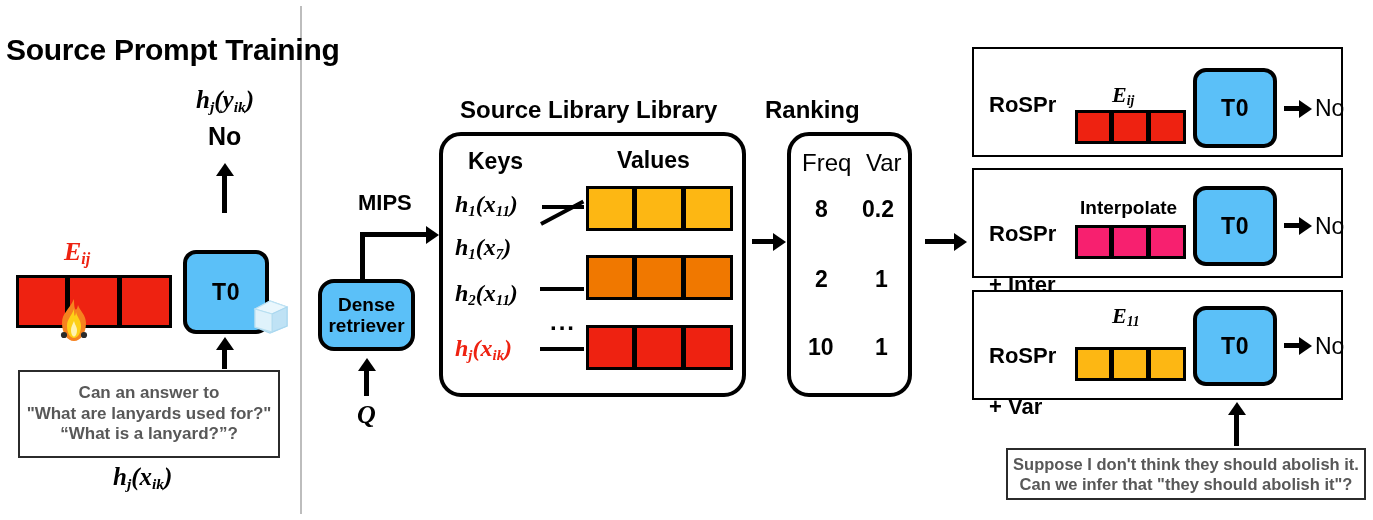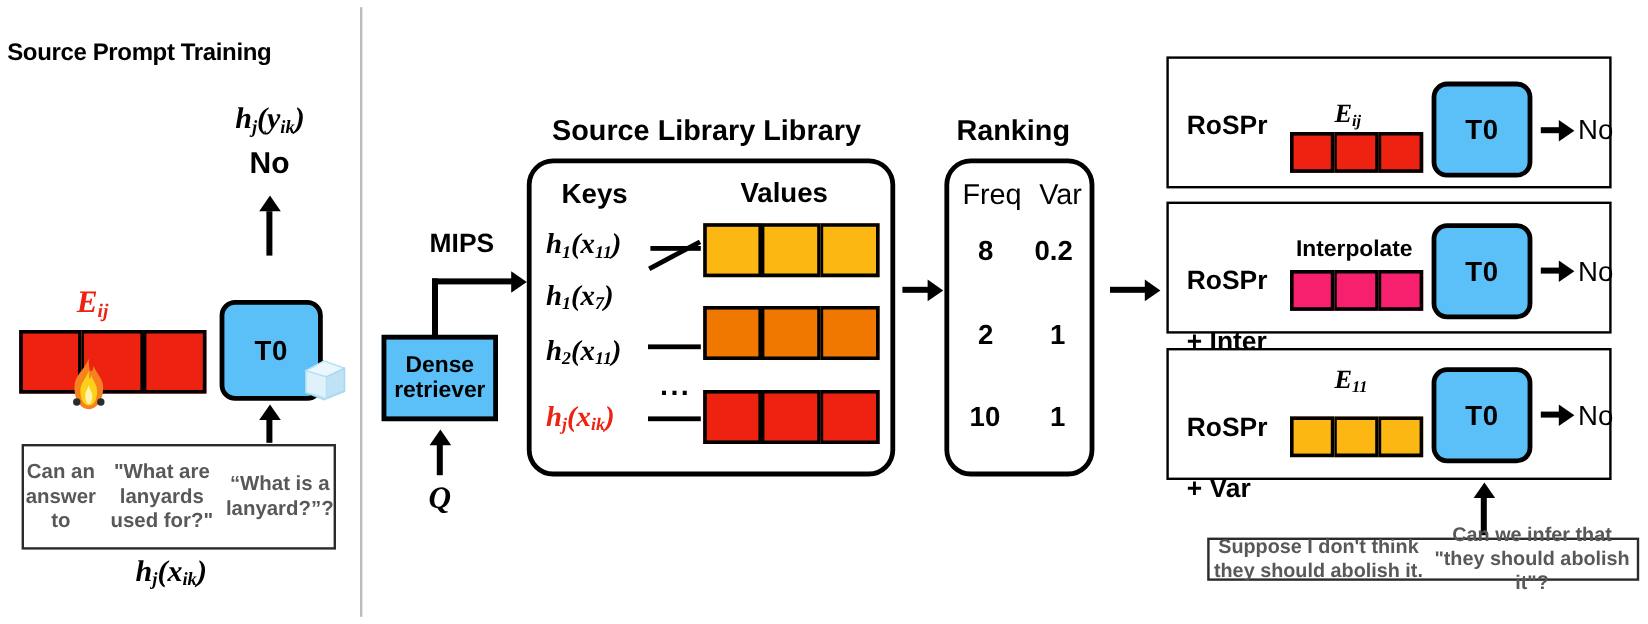--- a/index.html
+++ b/index.html
@@ -11,21 +11,21 @@
     font-family: "Liberation Sans", sans-serif;
     color: #000;
     overflow: hidden;
     position: relative;
   }
   #stage { position: absolute; inset: 0; }
   .abs { position: absolute; font-weight: bold; }
 
   .heading {
     font-weight: bold;
-    font-size: 20px;
+    font-size: 30px;
     letter-spacing: -0.3px;
     white-space: nowrap;
   }
   .subheading {
     font-weight: bold;
     font-size: 22px;
     white-space: nowrap;
   }
   .math {
     font-family: "Liberation Serif", serif;
@@ -62,42 +62,42 @@
     align-items: center;
     justify-content: center;
     font-weight: bold;
     box-sizing: border-box;
   }
   .t0-lbl { font-size: 23px; font-weight: bold; letter-spacing: 0.5px; }
 
   .retriever {
     background: #5bc0f8;
     border: 4px solid #000;
-    border-radius: 0;
+    border-radius: 16px;
     display: flex;
     flex-direction: column;
     align-items: center;
     justify-content: center;
     box-sizing: border-box;
     font-weight: bold;
     font-size: 19px;
     line-height: 1.12;
     text-align: center;
   }
 
   
   .caption {
     border: 2px solid #2b2b2b;
     background: #fff;
     color: #585858;
     font-weight: bold;
     text-align: center;
     box-sizing: border-box;
     display: flex;
-    flex-direction: row;
+    flex-direction: column;
     align-items: center;
     justify-content: center;
     line-height: 1.22;
   }
 
   
   .round-box {
     border: 4px solid #000;
     border-radius: 22px;
     background: #fff;
@@ -274,21 +274,21 @@
     <div class="tok" style="width:49px;height:45px;background:#ee2211;"></div>
     <div class="tok" style="width:49px;height:45px;background:#ee2211;"></div>
     <div class="tok" style="width:49px;height:45px;background:#ee2211;"></div>
   </div>
 
   <div class="abs" style="left:752px; top:232px; width:34px; height:20px;">
     <div class="shaft-h" style="left:0px; top:7px; width:24px;"></div>
     <div class="head-right" style="left:21px; top:1px;"></div>
   </div>
 
-  <div class="abs subheading" style="left:797px; top:96px; font-size:24px;">Ranking</div>
+  <div class="abs subheading" style="left:765px; top:96px; font-size:24px;">Ranking</div>
 
   <div class="abs round-box" style="left:787px; top:132px; width:125px; height:265px;"></div>
 
   <div class="rank-hdr" style="left:802px; top:149px;">Freq</div>
   <div class="rank-hdr" style="left:866px; top:149px;">Var</div>
 
   <div class="rank-cell" style="left:815px; top:196px;">8</div>
   <div class="rank-cell" style="left:862px; top:196px;">0.2</div>
 
   <div class="rank-cell" style="left:815px; top:266px;">2</div>
@@ -361,18 +361,18 @@
     <div class="shaft-h" style="left:0px; top:7px; width:18px;"></div>
     <div class="head-right" style="left:15px; top:1px;"></div>
   </div>
   <div class="no-lbl" style="left:1315px; top:333px;">No</div>
 
   <div class="abs" style="left:1227px; top:402px; width:20px; height:44px;">
     <div class="shaft-v" style="left:7px; top:12px; height:32px;"></div>
     <div class="head-up" style="left:1px; top:0px;"></div>
   </div>
 
-  <div class="abs caption" style="left:1006px; top:448px; width:360px; height:36px; font-size:16.5px;">
+  <div class="abs caption" style="left:1006px; top:448px; width:360px; height:52px; font-size:16.5px;">
     <div>Suppose I don't think they should abolish it.</div>
     <div>Can we infer that "they should abolish it"?</div>
   </div>
 
 </div>
 
 </body></html>

